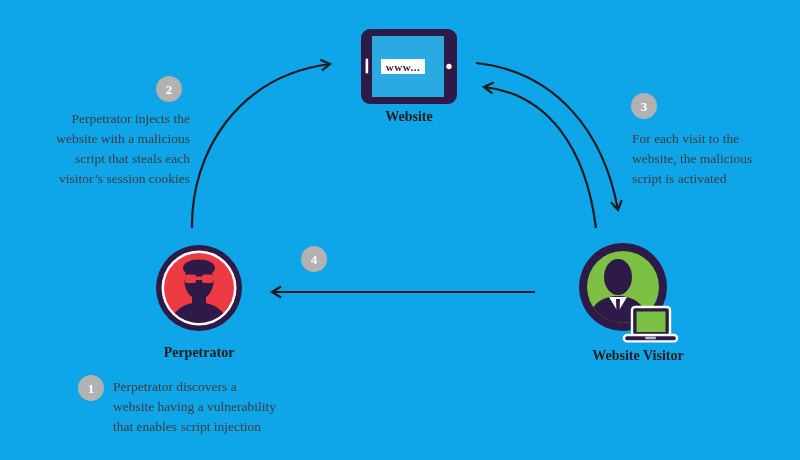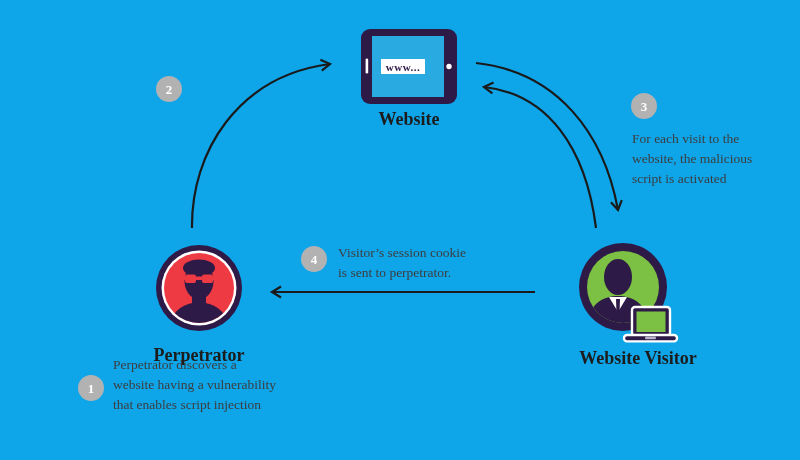--- a/index.html
+++ b/index.html
@@ -2,21 +2,21 @@
 <html><head>
 <meta charset="utf-8">
 <style>
   html,body { margin:0; padding:0; background:#ffffff; }
   .canvas {
     position:relative; width:800px; height:460px; background:#0ea5e9;
     font-family:Liberation Serif, serif; overflow:hidden;
   }
   .arrows { position:absolute; left:0; top:0; width:800px; height:460px; }
   .node { position:absolute; display:flex; flex-direction:column; align-items:center; }
-  .node-label { font-weight:700; font-size:18px; color:#1c1c1c; text-align:center; }
+  .node-label { font-weight:700; font-size:14px; color:#1c1c1c; text-align:center; }
   .step-badge {
     position:absolute; width:26px; height:26px; border-radius:50%;
     background:#b2b2b2; color:#ffffff; font-weight:700; font-size:13px;
     display:flex; align-items:center; justify-content:center; line-height:1;
   }
   .step-text {
     position:absolute; font-size:13.5px; line-height:20px; color:#3d3d3d;
     white-space:pre-line;
   }
   .ta-right { text-align:right; }
@@ -93,28 +93,30 @@
         <rect x="56" y="66" width="38" height="29" rx="3" fill="#2e1a47" stroke="#ffffff" stroke-width="2.4"></rect>
         <rect x="60.5" y="70.5" width="29" height="20.5" fill="#7cc143"></rect>
         <rect x="48" y="94" width="53" height="6.4" rx="3" fill="#2e1a47" stroke="#ffffff" stroke-width="2.4"></rect>
         <rect x="69" y="95.6" width="11" height="2.6" rx="1.3" fill="#b9b3c9"></rect>
       </g>
     </svg>
     <div class="node-label" style="margin-top:4px;">Website Visitor</div>
   </div>
 
   <div class="step-badge" style="left:78px; top:375px;">1</div>
-  <div class="step-text ta-left" style="left:113px; top:355px; width:230px;">Perpetrator discovers a
+  <div class="step-text ta-left" style="left:113px; top:377px; width:230px;">Perpetrator discovers a
 website having a vulnerability
 that enables script injection</div>
 
   <div class="step-badge" style="left:156px; top:76px;">2</div>
+  <div class="step-text ta-right" style="left:10px; top:109px; width:180px;">Perpetrator injects the
+website with a malicious
+script that steals each
+visitor’s session cookies</div>
 
   <div class="step-badge" style="left:631px; top:93px;">3</div>
   <div class="step-text ta-left" style="left:632px; top:129px; width:175px;">For each visit to the
 website, the malicious
 script is activated</div>
 
   <div class="step-badge" style="left:301px; top:246px;">4</div>
-  <div class="step-text ta-left" style="left:338px; top:243px; width:210px;">Visitor’s session cookie
-is sent to perpetrator.</div>
 
 </div>
 
 </body></html>

